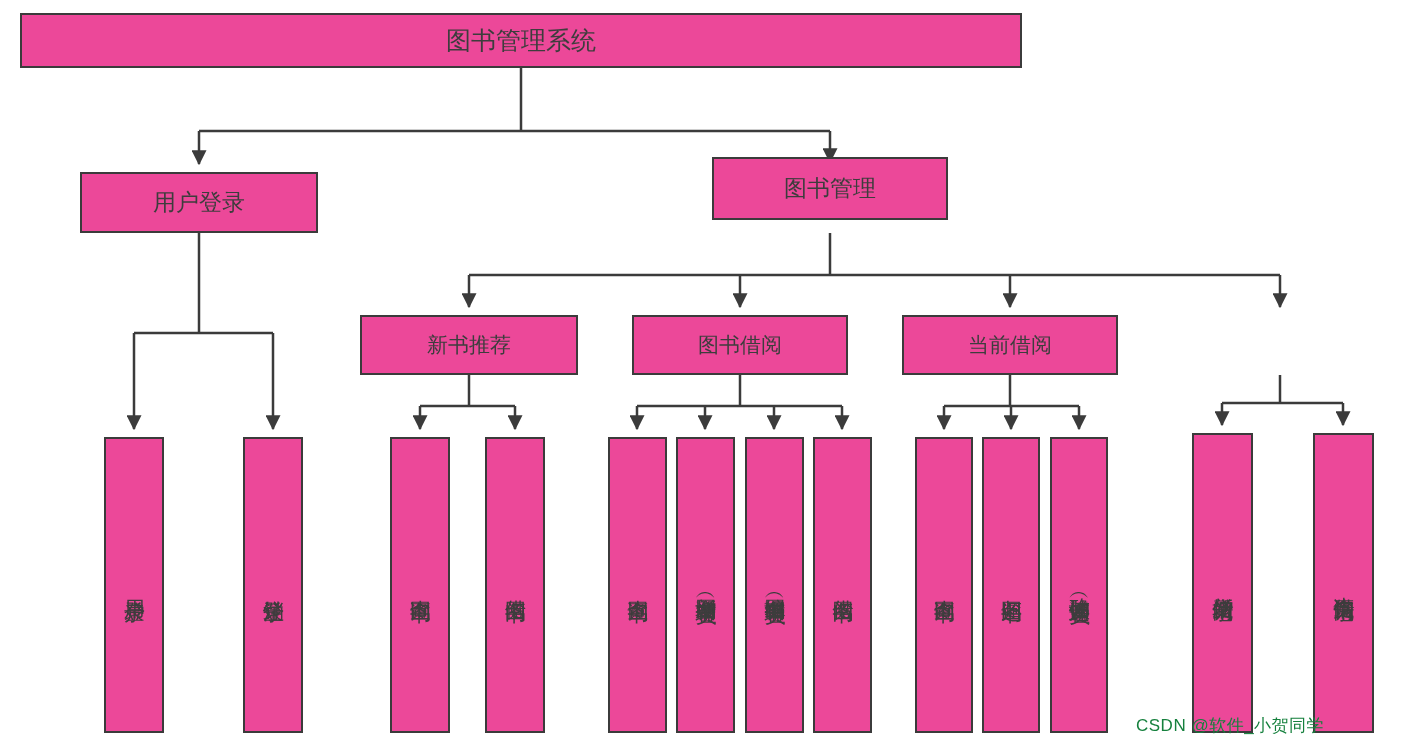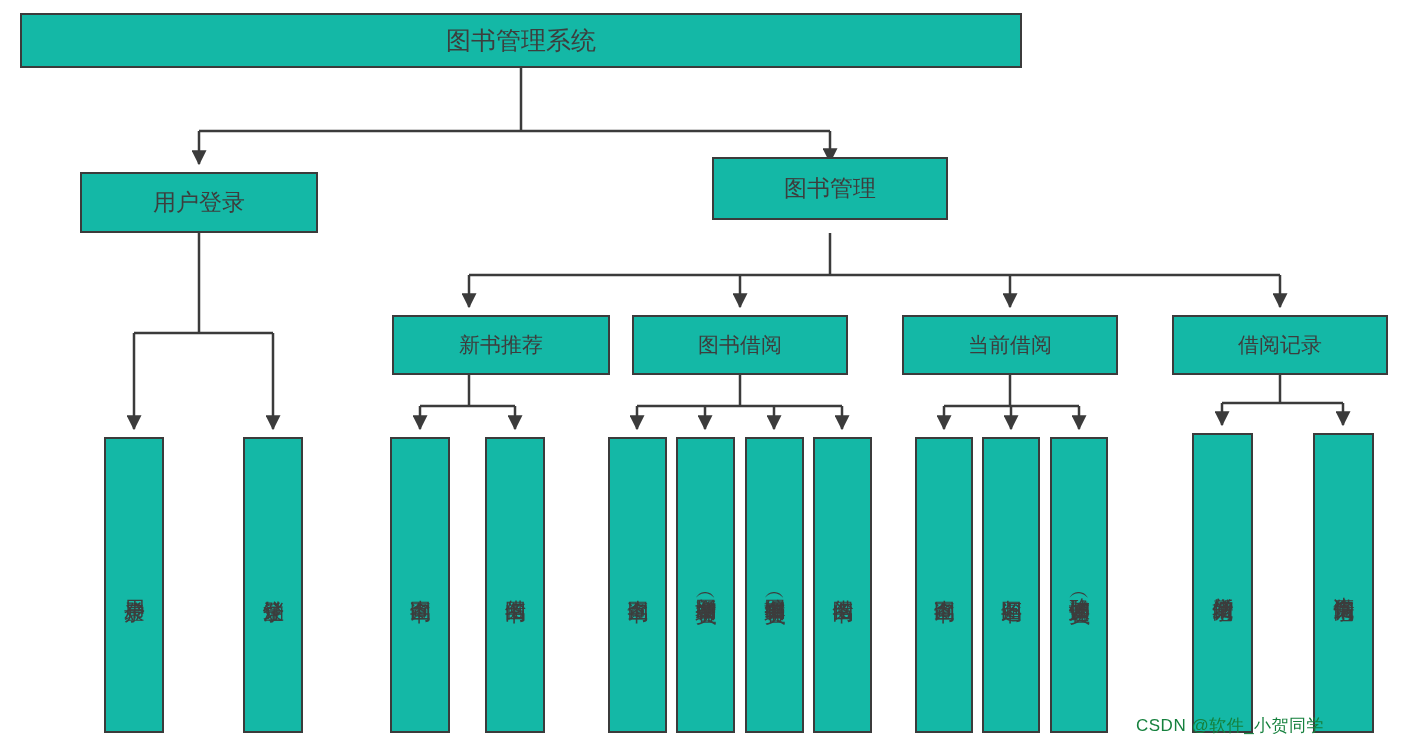--- a/index.html
+++ b/index.html
@@ -22,21 +22,21 @@
     left: 0;
     top: 0;
     width: 1405px;
     height: 747px;
     pointer-events: none;
   }
   .node {
     position: absolute;
     box-sizing: border-box;
     border: 2.5px solid #3b3b3b;
-    background: #14b8a6;
+    background: #ec4899;
     color: #3d3d3d;
     display: flex;
     align-items: center;
     justify-content: center;
     text-align: center;
     line-height: 1.18;
   }
   .node.root {
     font-size: 25px;
   }
@@ -130,31 +130,28 @@
     <span>图书管理系统</span>
   </div>
 
   <div class="node level1" style="left:80px;top:172px;width:238px;height:61px;">
     <span>用户登录</span>
   </div>
   <div class="node level1" style="left:712px;top:157px;width:236px;height:63px;">
     <span>图书管理</span>
   </div>
 
-  <div class="node level2" style="left:360px;top:315px;width:218px;height:60px;margin-left:32px;">
+  <div class="node level2" style="left:360px;top:315px;width:218px;height:60px;">
     <span>新书推荐</span>
   </div>
   <div class="node level2" style="left:632px;top:315px;width:216px;height:60px;">
     <span>图书借阅</span>
   </div>
   <div class="node level2" style="left:902px;top:315px;width:216px;height:60px;text-align:right;">
     <span>当前借阅</span>
-  </div>
-  <div class="node level2" style="left:1172px;top:315px;width:216px;height:60px;">
-    <span>借阅记录</span>
   </div>
 
   <div class="node leaf" style="left:104px;top:437px;width:60px;height:296px;">
     <span class="vtext">用户登录</span>
   </div>
   <div class="node leaf" style="left:243px;top:437px;width:60px;height:296px;">
     <span class="vtext">注销登录</span>
   </div>
 
   <div class="node leaf" style="left:390px;top:437px;width:60px;height:296px;">

